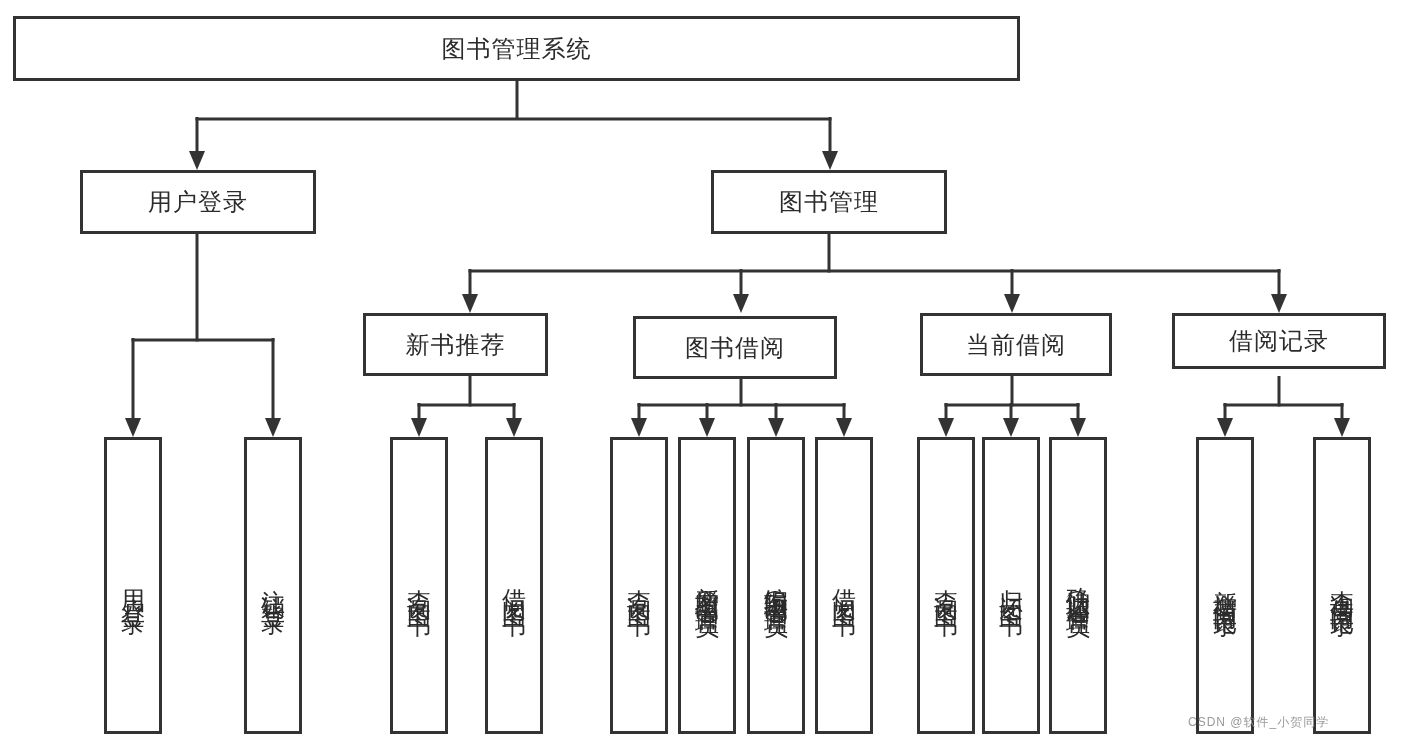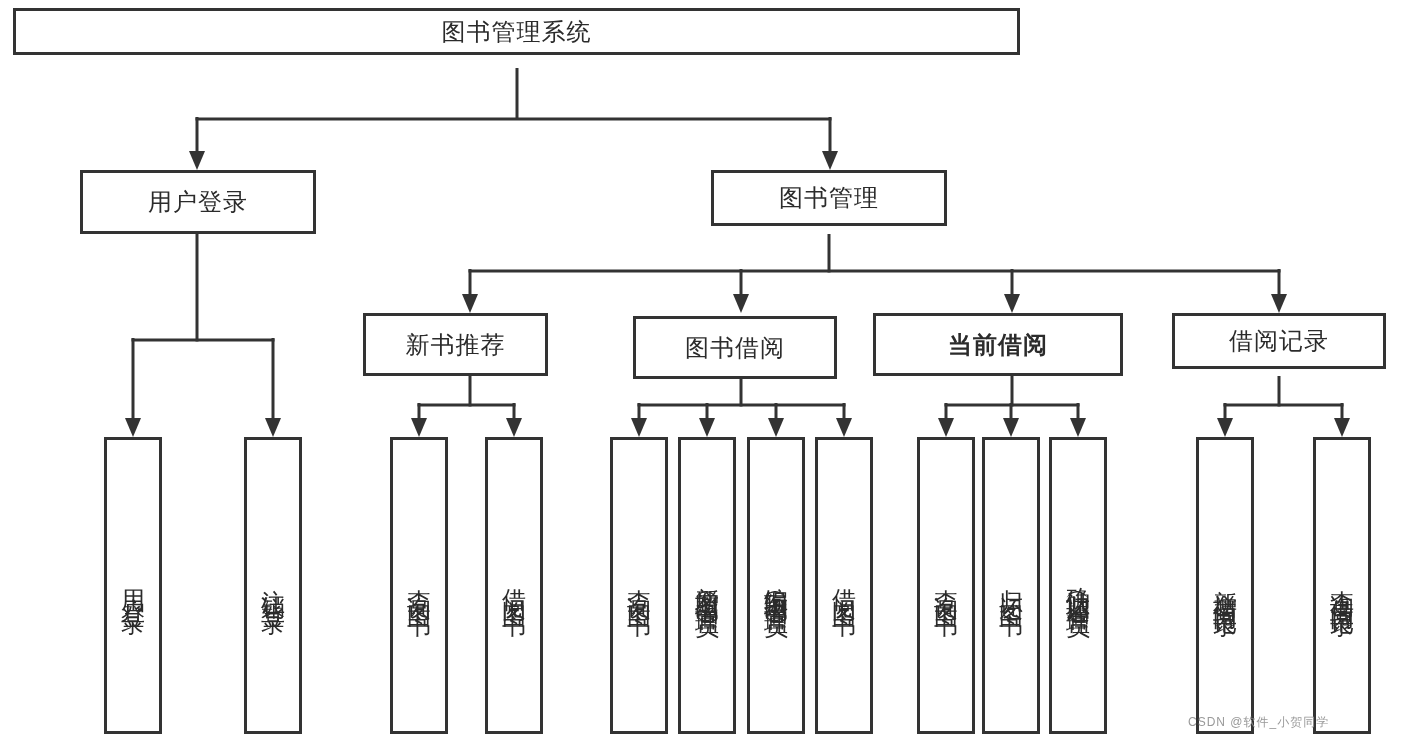--- a/index.html
+++ b/index.html
@@ -136,28 +136,28 @@
     <polygon points="1070,418 1086,418 1078,437"></polygon>
 
     <line x1="1279" y1="376" x2="1279" y2="406.5"></line>
     <line x1="1223.5" y1="405" x2="1343.5" y2="405"></line>
     <line x1="1225" y1="403" x2="1225" y2="421"></line>
     <line x1="1342" y1="403" x2="1342" y2="421"></line>
     <polygon points="1217,418 1233,418 1225,437"></polygon>
     <polygon points="1334,418 1350,418 1342,437"></polygon>
   </svg>
 
-  <div class="hbox" style="left:13px; top:8px; width:1007px; height:47px;">图书管理系统</div>
+  <div class="hbox" style="left:13px; top:16px; width:1007px; height:65px;">图书管理系统</div>
 
   <div class="hbox" style="left:80px; top:170px; width:236px; height:64px;">用户登录</div>
-  <div class="hbox" style="left:711px; top:170px; width:236px; height:56px;">图书管理</div>
+  <div class="hbox" style="left:711px; top:170px; width:236px; height:64px;">图书管理</div>
 
   <div class="hbox" style="left:363px; top:313px; width:185px; height:63px;">新书推荐</div>
   <div class="hbox" style="left:633px; top:316px; width:204px; height:63px;">图书借阅</div>
-  <div class="hbox" style="left:873px; top:313px; width:250px; height:63px;font-weight:bold;">当前借阅</div>
+  <div class="hbox" style="left:920px; top:313px; width:192px; height:63px;">当前借阅</div>
   <div class="hbox" style="left:1172px; top:313px; width:214px; height:56px;">借阅记录</div>
 
   <div class="vbox" style="left:104px;">
     <span class="vt sp8">用户登录</span>
   </div>
   <div class="vbox" style="left:244px;">
     <span class="vt sp8">注销登录</span>
   </div>
 
   <div class="vbox" style="left:390px;">

